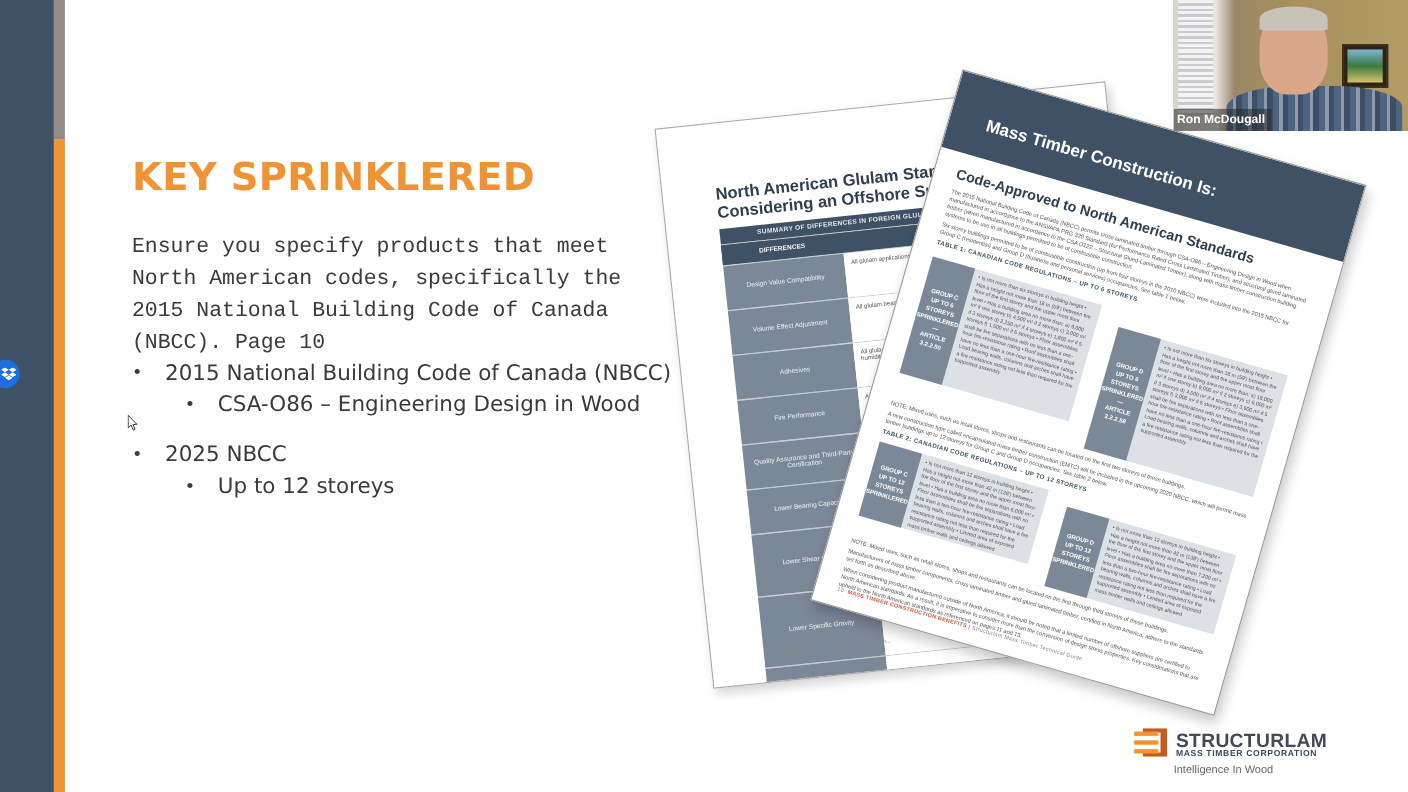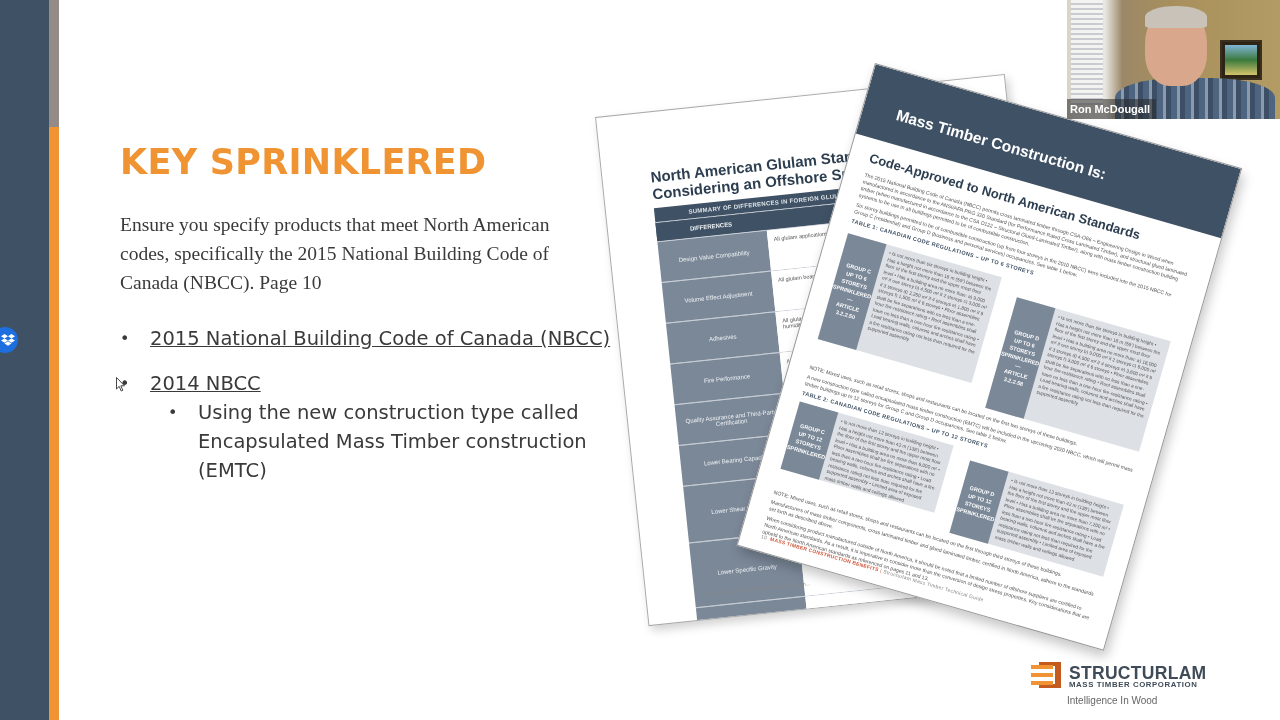--- a/index.html
+++ b/index.html
@@ -3,23 +3,23 @@
 <meta charset="utf-8">
 <style>
   html,body{margin:0;padding:0;}
   body{width:1280px;height:720px;overflow:hidden;position:relative;background:#ffffff;font-family:"Liberation Sans",sans-serif;}
   .side-dark{position:absolute;left:0;top:0;width:49px;height:720px;background:#3f5164;}
   .side-gray{position:absolute;left:49px;top:0;width:10px;height:127px;background:#958b86;}
   .side-orange{position:absolute;left:49px;top:127px;width:10px;height:593px;background:#ef9333;}
   .dropbox{position:absolute;left:-8px;top:327px;width:26px;height:26px;border-radius:50%;background:#1d6fe0;display:flex;align-items:center;justify-content:center;}
   .dropbox svg{margin-left:6px;}
   .slide-title{position:absolute;left:120px;top:142px;font-size:35px;font-weight:bold;color:#ef9333;letter-spacing:0.3px;font-family:"DejaVu Sans",sans-serif;}
-  .intro{position:absolute;left:120px;top:210px;width:470px;font-size:19.5px;line-height:29px;color:#3a3a3a;font-family:Liberation Serif, serif;}
+  .intro{position:absolute;left:120px;top:210px;width:470px;font-size:19.5px;line-height:29px;color:#3a3a3a;font-family:Liberation Mono, monospace;}
   .bullets{position:absolute;left:120px;top:324px;width:500px;font-family:"DejaVu Sans",sans-serif;color:#3a3a3a;font-size:19.5px;line-height:29px;}
-  .b1{position:relative;padding-left:30px;text-decoration:underline;}
+  .b1{position:relative;padding-left:30px;}
   .b1::before{content:"•";position:absolute;left:0;top:0;font-size:16px;}
   .b2{position:relative;padding-left:78px;}
   .b2::before{content:"•";position:absolute;left:48px;top:0;font-size:16px;}
   .gap{height:16px;}
   .cursor{position:absolute;left:116px;top:377px;}
   
   .docs{position:absolute;left:585px;top:45px;width:680px;height:610px;}
   .page-back{position:absolute;left:10px;top:72px;width:410px;height:510px;background:#fff;border:1px solid #aaa;box-shadow:3px 5px 10px rgba(0,0,0,0.18);transform:rotate(-6deg);transform-origin:0 0;overflow:hidden;}
   .pb-title{position:absolute;left:48px;top:56px;font-size:15px;font-weight:bold;color:#2d3e50;line-height:17px;white-space:nowrap;}
   .pb-table{position:absolute;left:48px;top:96px;width:360px;}
@@ -68,23 +68,24 @@
     <path d="M3.5 0L0 2.2 3.5 4.4 7 2.2z M10.5 0L7 2.2 10.5 4.4 14 2.2z M0 6.6L3.5 8.8 7 6.6 3.5 4.4z M14 6.6L10.5 4.4 7 6.6 10.5 8.8z M3.5 9.5L7 11.7 10.5 9.5 7 7.3z" fill="#fff"></path>
   </svg>
 </div>
 
 <div class="slide-title">KEY SPRINKLERED</div>
 
 <div class="intro">Ensure you specify products that meet North American codes, specifically the 2015 National Building Code of Canada (NBCC). Page 10</div>
 
 <div class="bullets">
   <div class="b1">2015 National Building Code of Canada (NBCC)</div>
+  <div class="b2">CSA-O86 – Engineering Design in Wood</div>
   <div class="gap"></div>
-  <div class="b1">2014 NBCC</div>
-  <div class="b2" style="width:400px">Using the new construction type called Encapsulated Mass Timber construction (EMTC)</div>
+  <div class="b1">2025 NBCC</div>
+  <div class="b2">Up to 12 storeys</div>
 </div>
 
 <svg class="cursor" width="10" height="15" viewBox="0 0 10 15">
   <path d="M0.5 0.5 L0.5 12 L3.2 9.4 L5.2 14 L6.8 13.3 L4.9 8.8 L8.5 8.8 Z" fill="#fff" stroke="#333" stroke-width="0.9"></path>
 </svg>
 
 <div class="docs">
   <div class="page-back">
     <div class="pb-title">
       <div>North American Glulam Standards to be</div>

